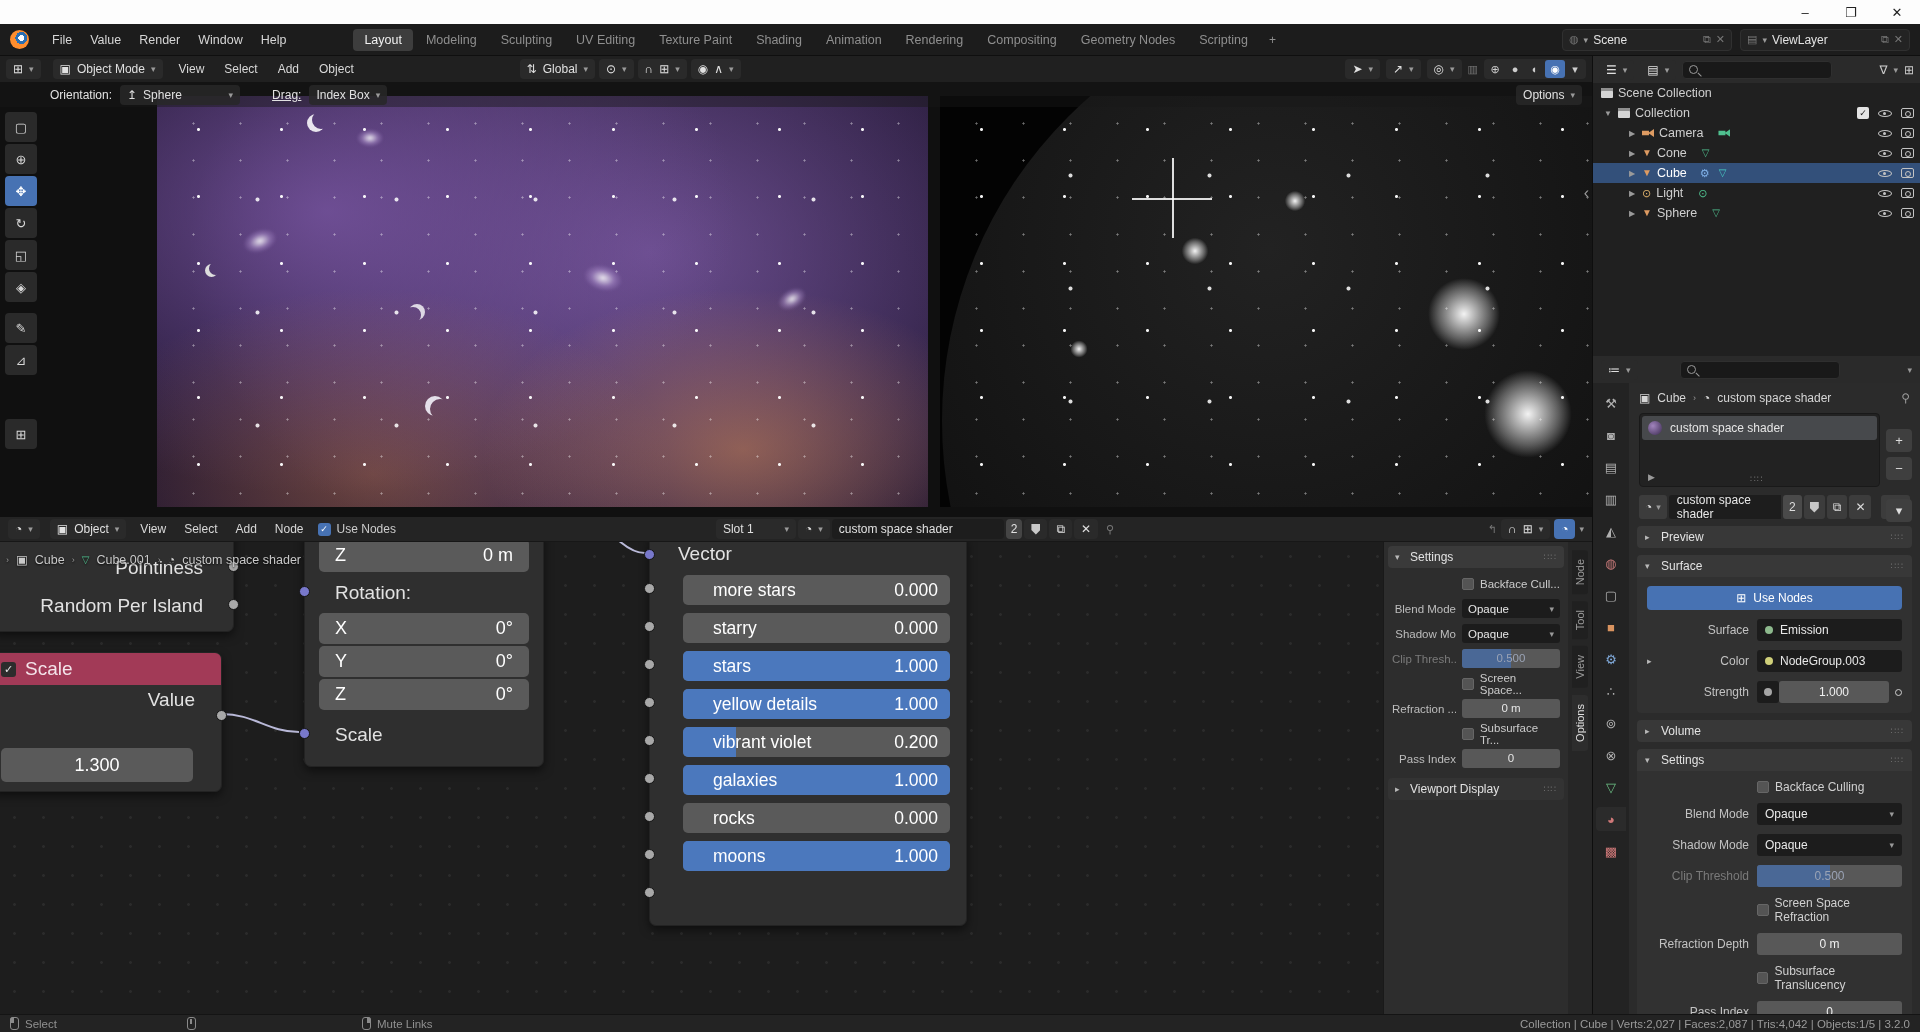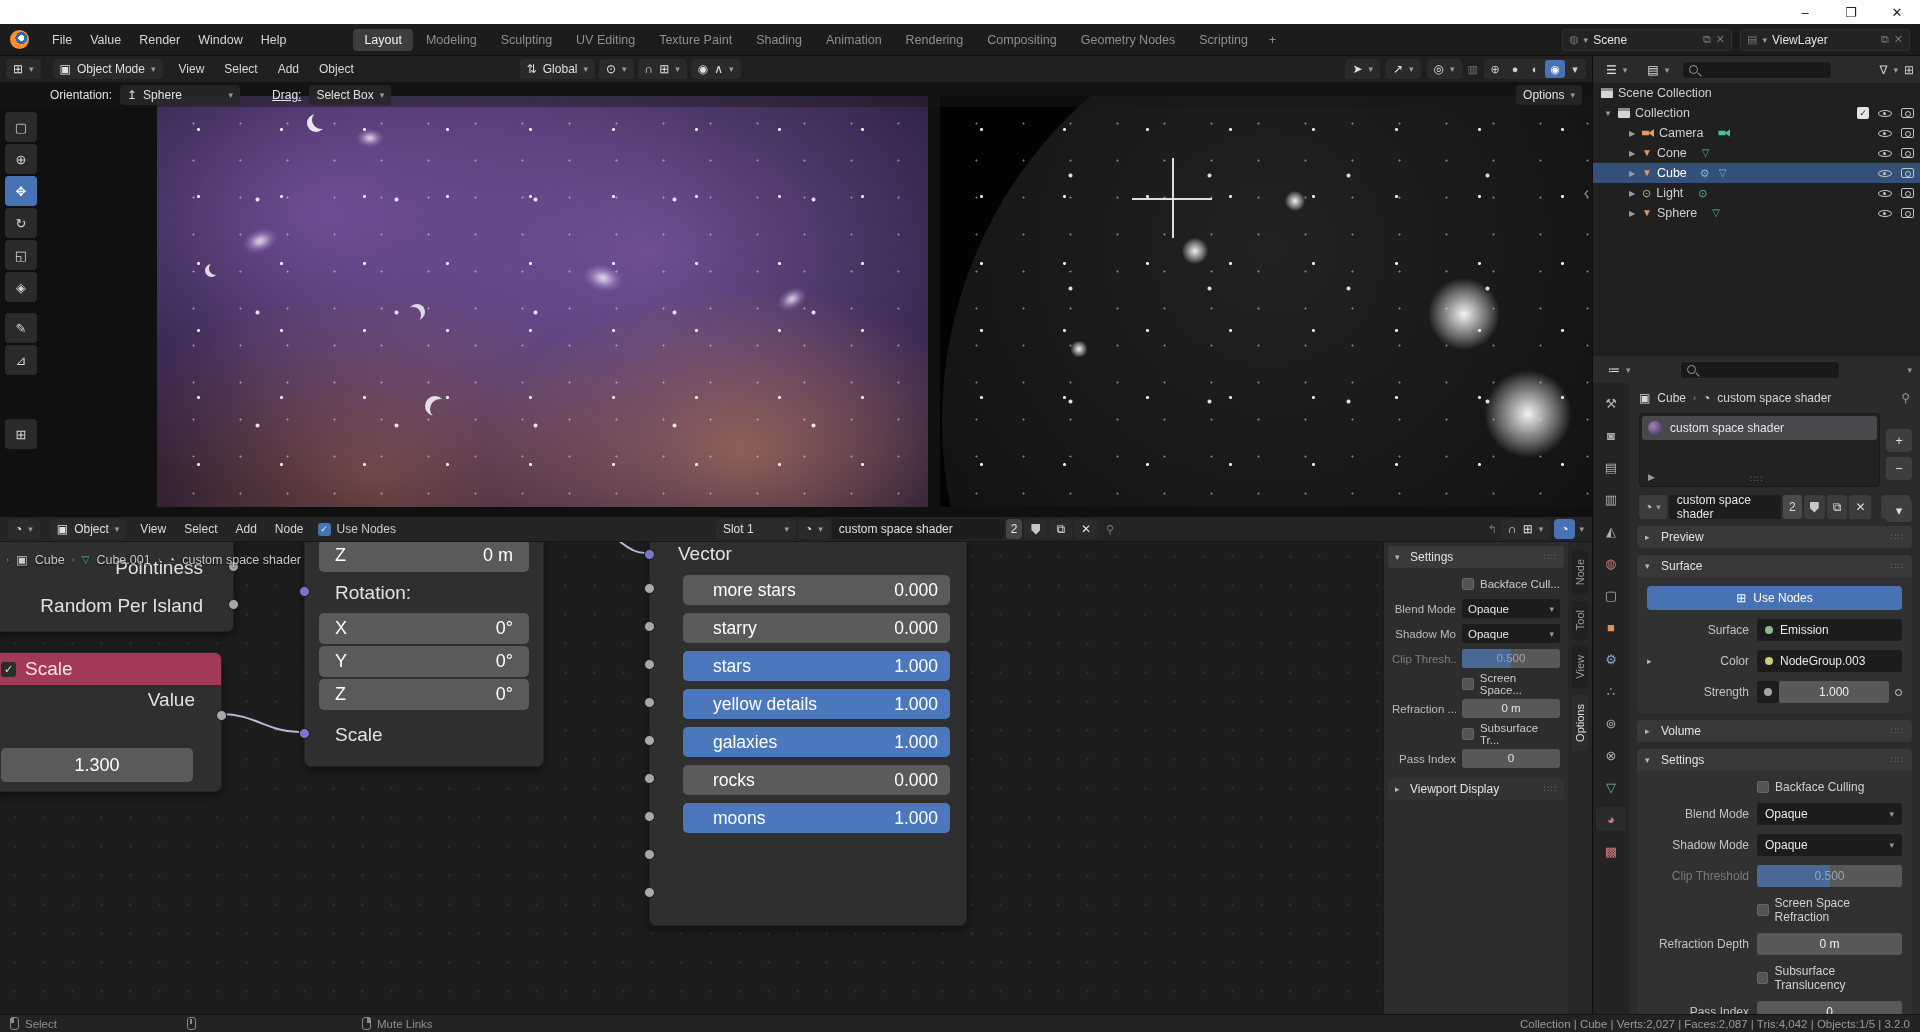--- a/index.html
+++ b/index.html
@@ -367,21 +367,21 @@
 
     <div class="vp-row2">
       <span>Orientation:</span>
       <div class="chip" style="width:120px;">
         <span>↥</span>
         <span style="flex:1">Sphere</span>
         <span class="caret">▾</span>
       </div>
       <span style="margin-left:24px;text-decoration:underline;">Drag:</span>
       <div class="chip">
-        <span>Select Box</span>
+        <span>Index Box</span>
         <span class="caret">▾</span>
       </div>
       <div class="chip options-chip">
         <span>Options</span>
         <span class="caret">▾</span>
       </div>
     </div>
 
     <div class="vp-tools">
       <div class="tool-btn">
@@ -561,20 +561,25 @@
             <div class="ng-fill" style="width: 100%;"></div>
             <span class="ng-name">stars</span>
             <span class="ng-val">1.000</span>
           </div>
           <div class="ng-slider">
             <div class="ng-fill" style="width: 100%;"></div>
             <span class="ng-name">yellow details</span>
             <span class="ng-val">1.000</span>
           </div>
           <div class="ng-slider">
+            <div class="ng-fill" style="width: 20%;"></div>
+            <span class="ng-name">vibrant violet</span>
+            <span class="ng-val">0.200</span>
+          </div>
+          <div class="ng-slider">
             <div class="ng-fill" style="width: 100%;"></div>
             <span class="ng-name">galaxies</span>
             <span class="ng-val">1.000</span>
           </div>
           <div class="ng-slider">
             <div class="ng-fill" style="width: 0%;"></div>
             <span class="ng-name">rocks</span>
             <span class="ng-val">0.000</span>
           </div>
           <div class="ng-slider">

